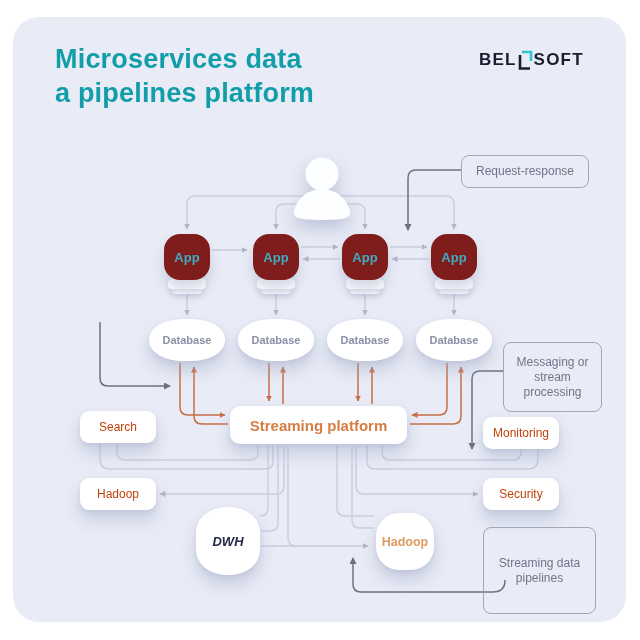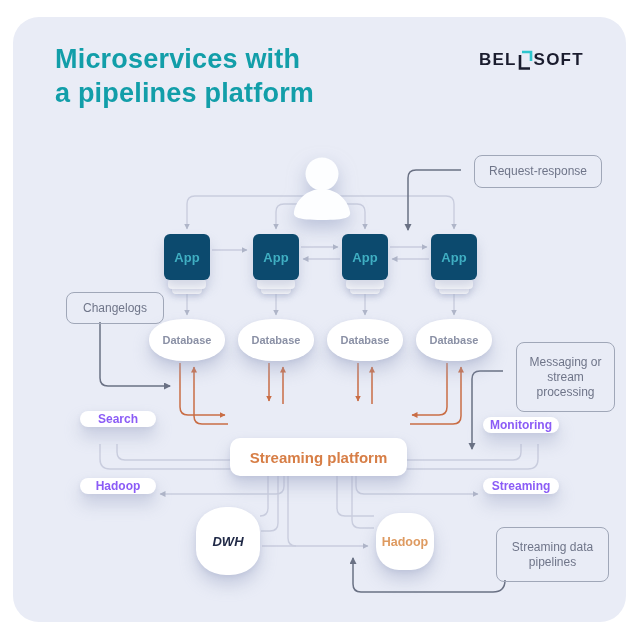--- a/index.html
+++ b/index.html
@@ -13,34 +13,34 @@
     font-weight:700;font-size:17px;letter-spacing:1.2px;color:#1A1C2E;}
   .logo svg{margin:0 1px -1px 1px;}
   .person{position:absolute;left:286px;top:156px;filter:drop-shadow(0 8px 9px rgba(150,160,195,.55));}
   .node{position:absolute;background:#fff;display:flex;align-items:center;justify-content:center;
     box-shadow:0 10px 16px rgba(158,166,198,.45),0 2px 4px rgba(158,166,198,.25);}
   .app{position:absolute;width:46px;height:60px;}
   .app .l3{position:absolute;left:8px;bottom:0;width:30px;height:10px;background:#fff;border-radius:4px;
     box-shadow:0 3px 6px rgba(158,166,198,.45);}
   .app .l2{position:absolute;left:4px;bottom:5px;width:38px;height:10px;background:#fff;border-radius:4px;
     box-shadow:0 3px 6px rgba(158,166,198,.4);}
-  .app .card{position:absolute;left:0;top:0;width:46px;height:46px;background:#0c4a6e;border-radius:6px;
+  .app .card{position:absolute;left:0;top:0;width:46px;height:46px;background:#7f1d1d;border-radius:16px;
     display:flex;align-items:center;justify-content:center;font-weight:700;font-size:13px;color:#3FAEC2;
     box-shadow:0 8px 12px rgba(158,166,198,.45);}
   .db{width:76px;height:42px;border-radius:34px/20px;font-weight:700;font-size:11px;color:#8A90A5;}
   .platform{left:230px;top:406px;width:177px;height:38px;border-radius:10px;
-    font-weight:700;font-size:15px;color:#D77E46;margin-top:32px;}
-  .small{width:76px;height:16px;border-radius:9px;font-weight:700;font-size:12px;color:#8b5cf6;}
+    font-weight:700;font-size:15px;color:#D77E46;}
+  .small{width:76px;height:32px;border-radius:9px;font-weight:400;font-size:12px;color:#c2410c;}
   .dwh{left:196px;top:507px;width:64px;height:68px;border-radius:30px/25px;
     font-weight:700;font-size:13px;color:#212A47;font-style:italic;}
   .hadoop{left:376px;top:513px;width:58px;height:57px;border-radius:23px;
     font-weight:700;font-size:12.5px;color:#DE9A60;}
   .tag{position:absolute;border:1.4px solid #A0A7B8;border-radius:8px;color:#6F7589;
     display:flex;align-items:center;justify-content:center;text-align:center;
-    font-size:12px;line-height:15px;font-weight:400;margin-left:13px;}
+    font-size:12px;line-height:15px;font-weight:400;}
   .wires{position:absolute;left:0;top:0;}
 </style>
 </head>
 <body>
 
 <div class="panel"></div>
 
 <div class="stage">
 
   <svg class="wires" width="640" height="640" viewBox="0 0 640 640">
@@ -97,21 +97,21 @@
       <path d="M358,363 V401" marker-end="url(#ao)"></path>
       <path d="M372,404 V367" marker-end="url(#ao)"></path>
       <path d="M180,363 V407 Q180,415 188,415 H225" marker-end="url(#ao)"></path>
       <path d="M228,424 H202 Q194,424 194,416 V367" marker-end="url(#ao)"></path>
       <path d="M447,363 V407 Q447,415 439,415 H412" marker-end="url(#ao)"></path>
       <path d="M410,424 H453 Q461,424 461,416 V367" marker-end="url(#ao)"></path>
     </g>
   </svg>
 
   <div class="title">
-    <div>Microservices with</div>
+    <div>Microservices data</div>
     <div>a pipelines platform</div>
   </div>
 
   <div class="logo">
     <span>BEL</span>
     <svg width="15" height="21" viewBox="0 0 15 21">
       <path d="M4,2 H13 V11" fill="none" stroke="#2EC6CE" stroke-width="2.6"></path>
       <path d="M2,5 V18.5 H12" fill="none" stroke="#1A1C2E" stroke-width="2.6"></path>
     </svg>
     <span>SOFT</span>
@@ -146,23 +146,22 @@
   <div class="node db" style="left:149px;top:319px">Database</div>
   <div class="node db" style="left:238px;top:319px">Database</div>
   <div class="node db" style="left:327px;top:319px">Database</div>
   <div class="node db" style="left:416px;top:319px">Database</div>
 
   <div class="node platform">Streaming platform</div>
 
   <div class="node small" style="left:80px;top:411px">Search</div>
   <div class="node small" style="left:80px;top:478px">Hadoop</div>
   <div class="node small" style="left:483px;top:417px">Monitoring</div>
-  <div class="node small" style="left:483px;top:478px">Streaming</div>
+  <div class="node small" style="left:483px;top:478px">Security</div>
 
   <div class="node dwh">DWH</div>
   <div class="node hadoop">Hadoop</div>
 
   <div class="tag" style="left:461px;top:155px;width:126px;height:31px">Request-response</div>
-  <div class="tag" style="left:53px;top:292px;width:96px;height:30px">Changelogs</div>
   <div class="tag" style="left:503px;top:342px;width:85px;height:60px;padding:4px 6px">Messaging or stream processing</div>
-  <div class="tag" style="left:483px;top:527px;width:103px;height:53px;padding:0 4px">Streaming data pipelines</div>
+  <div class="tag" style="left:483px;top:527px;width:103px;height:53px;padding:16px 4px">Streaming data pipelines</div>
 
 </div>
 
 </body></html>

